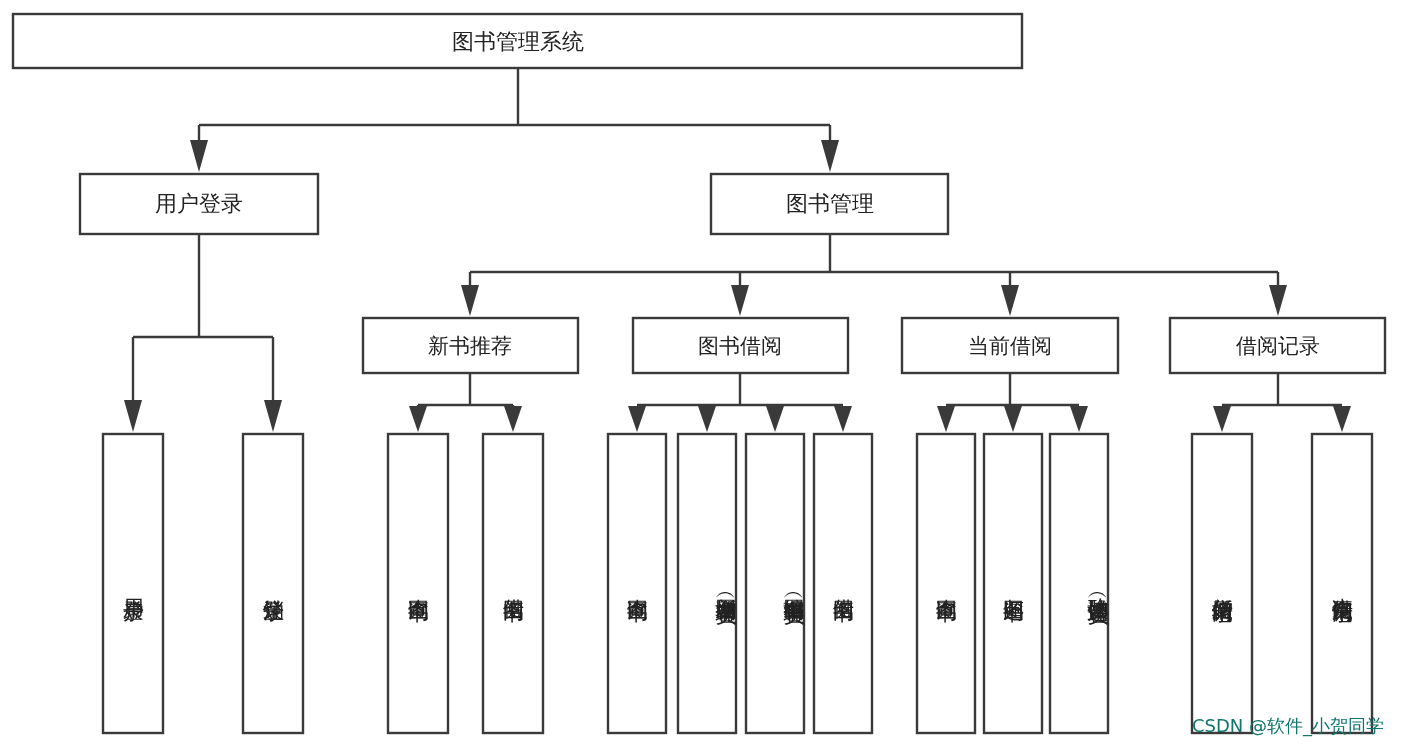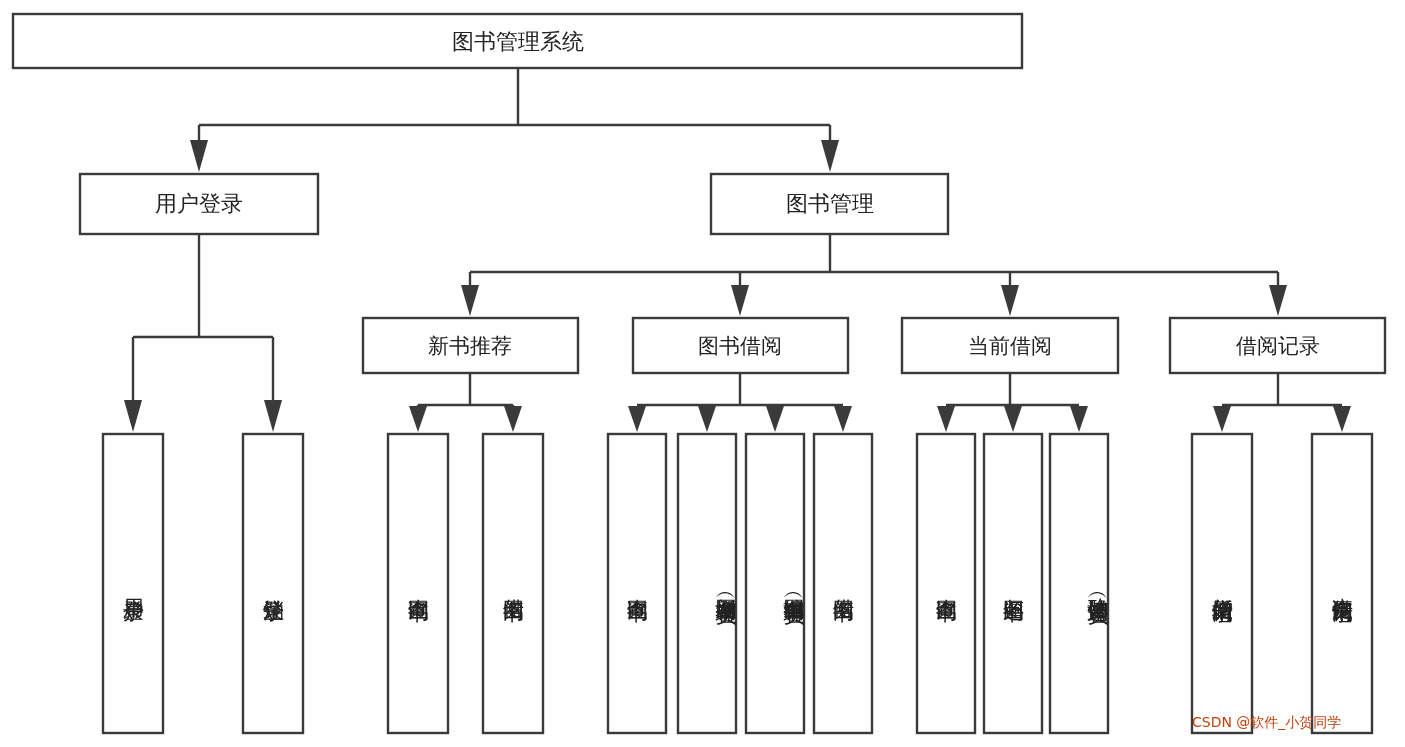--- a/index.html
+++ b/index.html
@@ -62,22 +62,22 @@
     letter-spacing: 1px;
     line-height: 1;
     pointer-events: none;
     white-space: nowrap;
   }
   .watermark {
     position: absolute;
     left: 1192px;
     top: 714px;
     font-family: "DejaVu Sans", "Liberation Sans", sans-serif;
-    font-size: 14px;
-    color: #c2410c;
+    font-size: 18px;
+    color: #0f766e;
     white-space: nowrap;
   }
 </style>
 </head>
 <body>
 
 <div id="diagram-root">
 
   <svg class="diagram-canvas" viewBox="0 0 1405 747">
 

